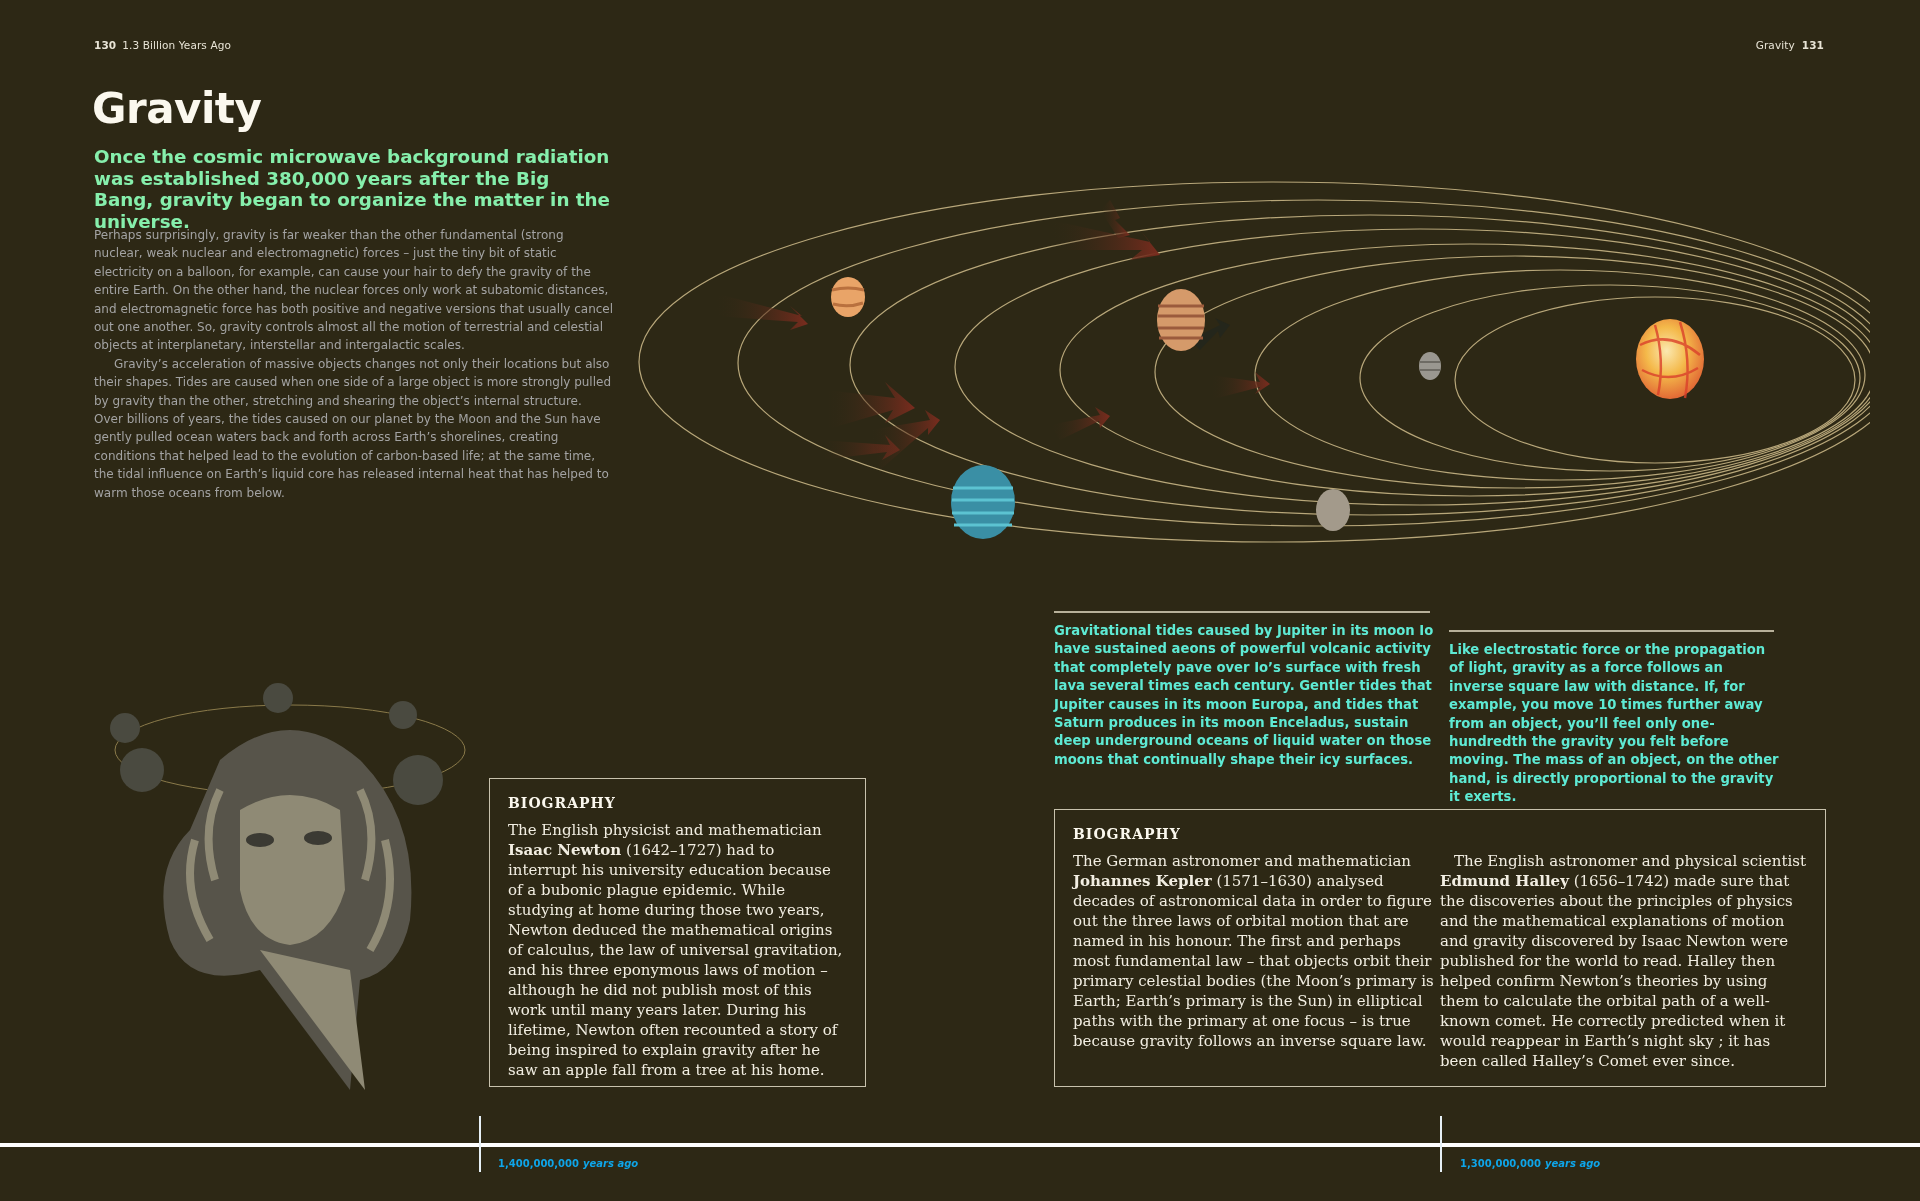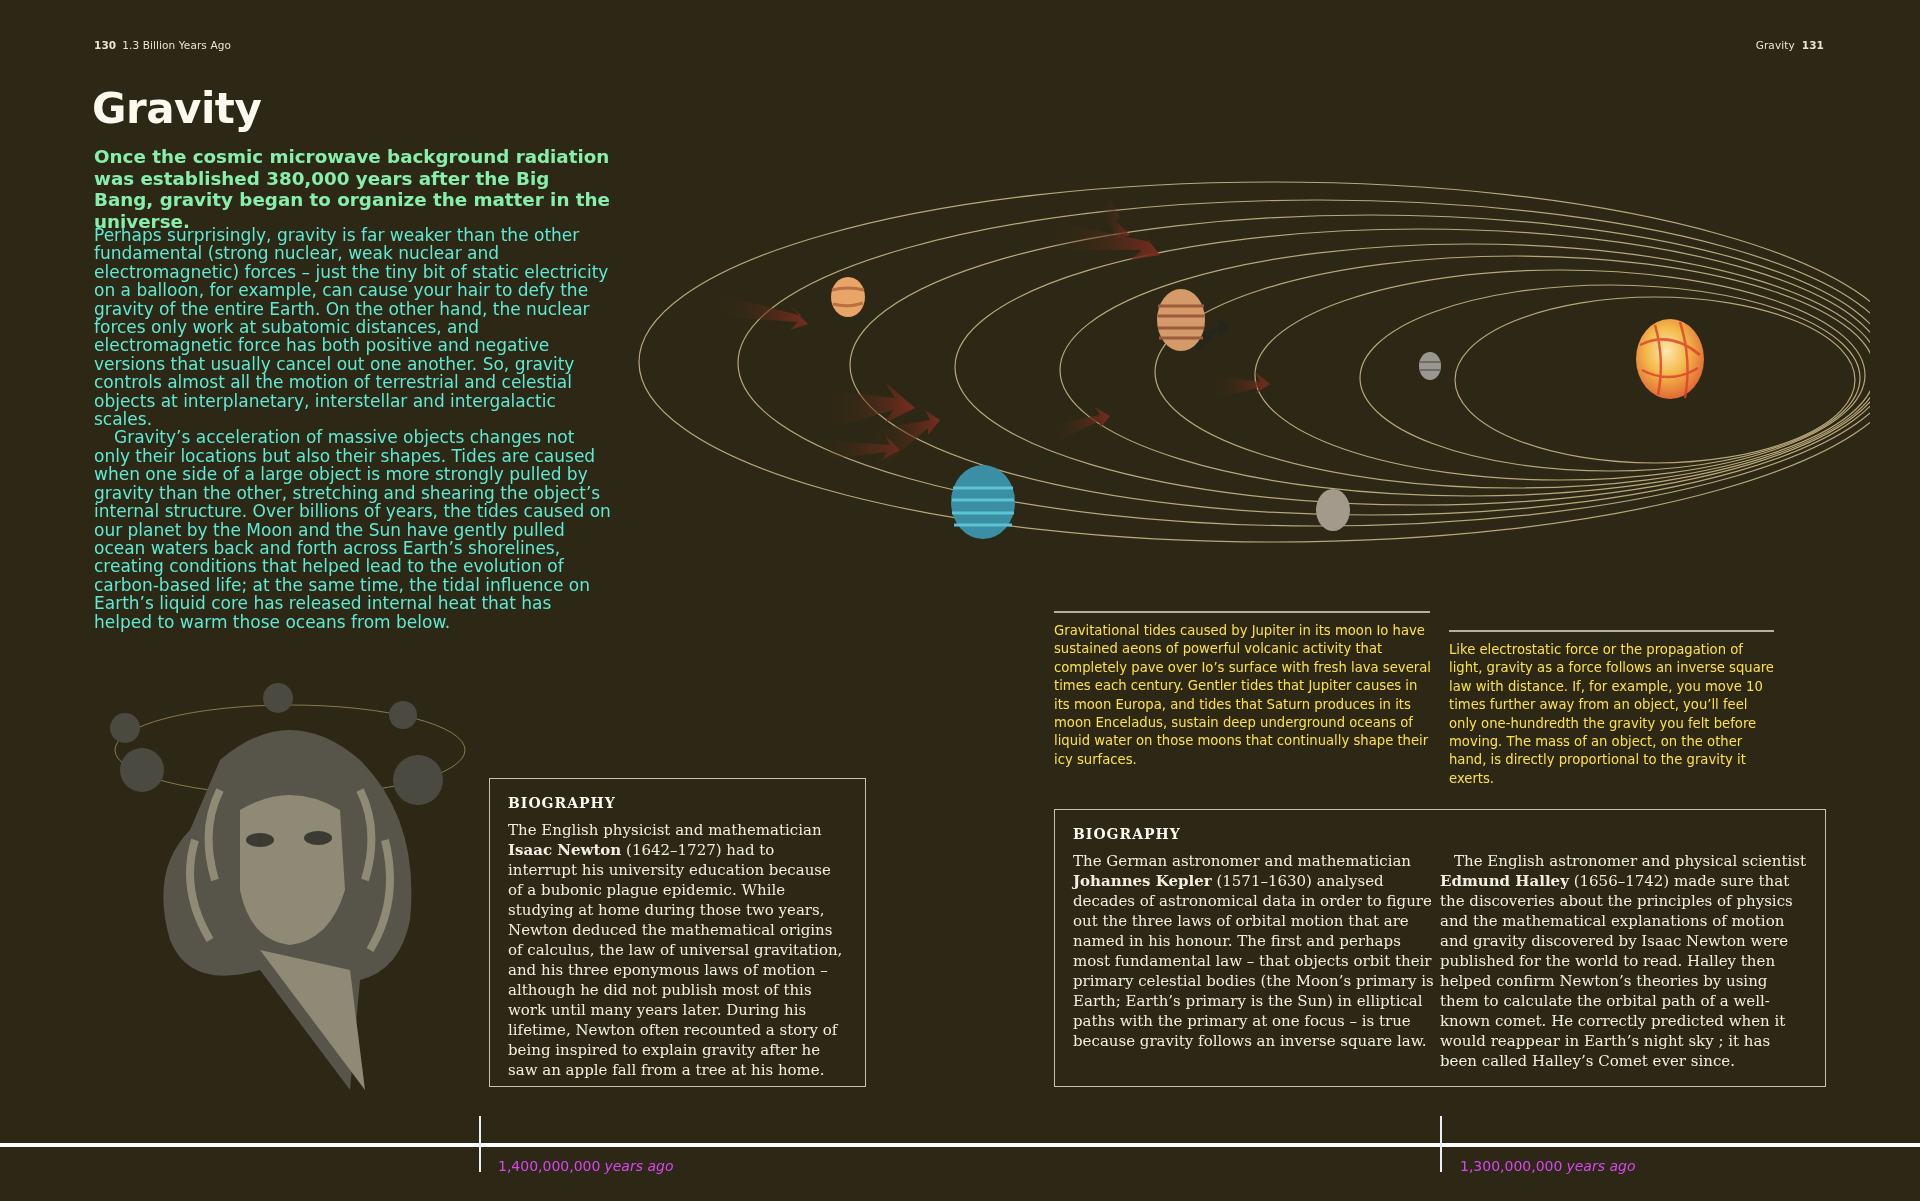--- a/index.html
+++ b/index.html
@@ -15,49 +15,49 @@
   .folio { top: 39px; font-size: 10.5px; font-weight: bold; color: #e8e4d6; letter-spacing: 0.1px; }
   .folio .num { font-weight: bold; margin-right: 6px; }
   .folio .sec { font-weight: normal; }
   #folio-left { left: 94px; }
   #folio-right { right: 96px; }
   #folio-right .sec { margin-right: 7px; }
   #folio-right .num { margin-right: 0; }
 
   #title { left: 92px; top: 84px; font-size: 42px; font-weight: bold; color: #fbf8ee; letter-spacing: -0.5px; }
   #intro { left: 94px; top: 146px; width: 520px; font-size: 18.3px; font-weight: bold; line-height: 21.5px; color: #86efac; }
-  #body { left: 94px; top: 226px; width: 520px; font-size: 17px; line-height: 18.4px; color: #5eead4; }
+  #body { left: 94px; top: 226px; width: 520px; font-size: 12px; line-height: 18.4px; color: #a3a3a3; }
   #body p + p { text-indent: 20px; }
 
   #diagram { left: 630px; top: 170px; width: 1240px; height: 380px; }
 
   .rule { height: 2px; background: #b8b19a; }
   #rule-a { left: 1054px; top: 611px; width: 376px; }
   #rule-b { left: 1449px; top: 630px; width: 325px; }
-  .side { font-size: 13.2px; line-height: 18.4px; color: #fde047; font-weight: normal; }
+  .side { font-size: 13.2px; line-height: 18.4px; color: #5eead4; font-weight: bold; }
   #side-a { left: 1054px; top: 622px; width: 380px; }
   #side-b { left: 1449px; top: 641px; width: 330px; }
 
   .bio-box { border: 1.5px solid #c8c2ad; padding: 16px 18px; font-family: "DejaVu Serif", serif; color: #f2eee2; }
   .bio-head { font-family: "DejaVu Serif", serif; font-weight: bold; font-size: 14px; letter-spacing: 1px; margin-bottom: 9px; color: #fbf8ee; }
   .bio-text { font-size: 15px; line-height: 20px; }
   .bio-text b { font-weight: bold; }
   #bio-newton { left: 489px; top: 778px; width: 377px; height: 309px; }
   #bio-pair { left: 1054px; top: 809px; width: 772px; height: 278px; }
   #bio-pair .cols { display: flex; }
   #bio-pair .col { flex: 1; }
   #bio-pair .col + .col .bio-text { text-indent: 14px; }
 
   #portrait { left: 100px; top: 670px; width: 380px; height: 430px; }
 
   #timeline { left: 0; top: 1143px; width: 1920px; height: 4px; background: #ffffff; }
   .tick { width: 2px; height: 56px; background: #e6f0f6; top: 1116px; }
   #tick-1 { left: 479px; }
   #tick-2 { left: 1440px; }
-  .tl-label { top: 1158px; font-size: 14px; color: #d946ef; font-weight: normal; }
+  .tl-label { top: 1158px; font-size: 10px; color: #0ea5e9; font-weight: bold; }
   .tl-label i { font-style: italic; margin-left: 4px; }
   #tl-1 { left: 498px; }
   #tl-2 { left: 1460px; }
 </style>
 </head>
 <body>
 
 <div id="folio-left" class="abs folio">
   <span class="num">130</span><span class="sec">1.3 Billion Years Ago</span>
 </div>

